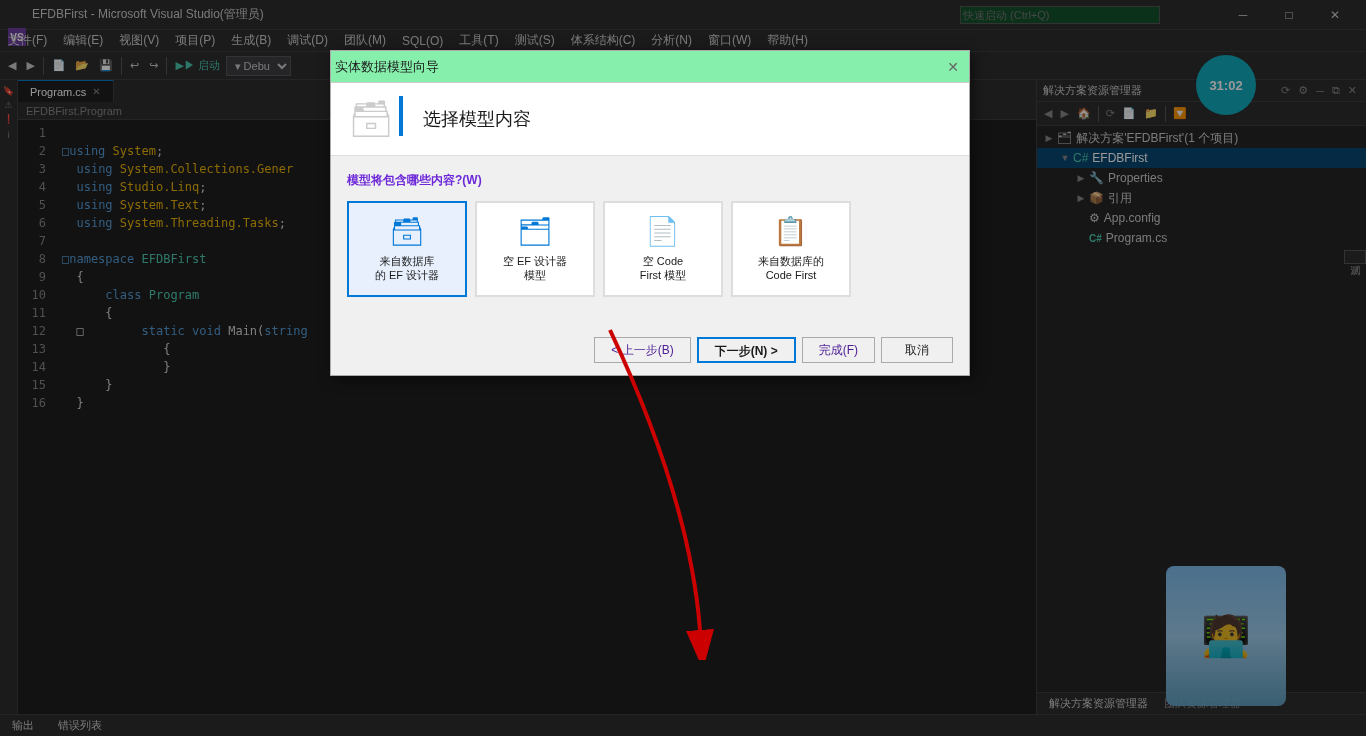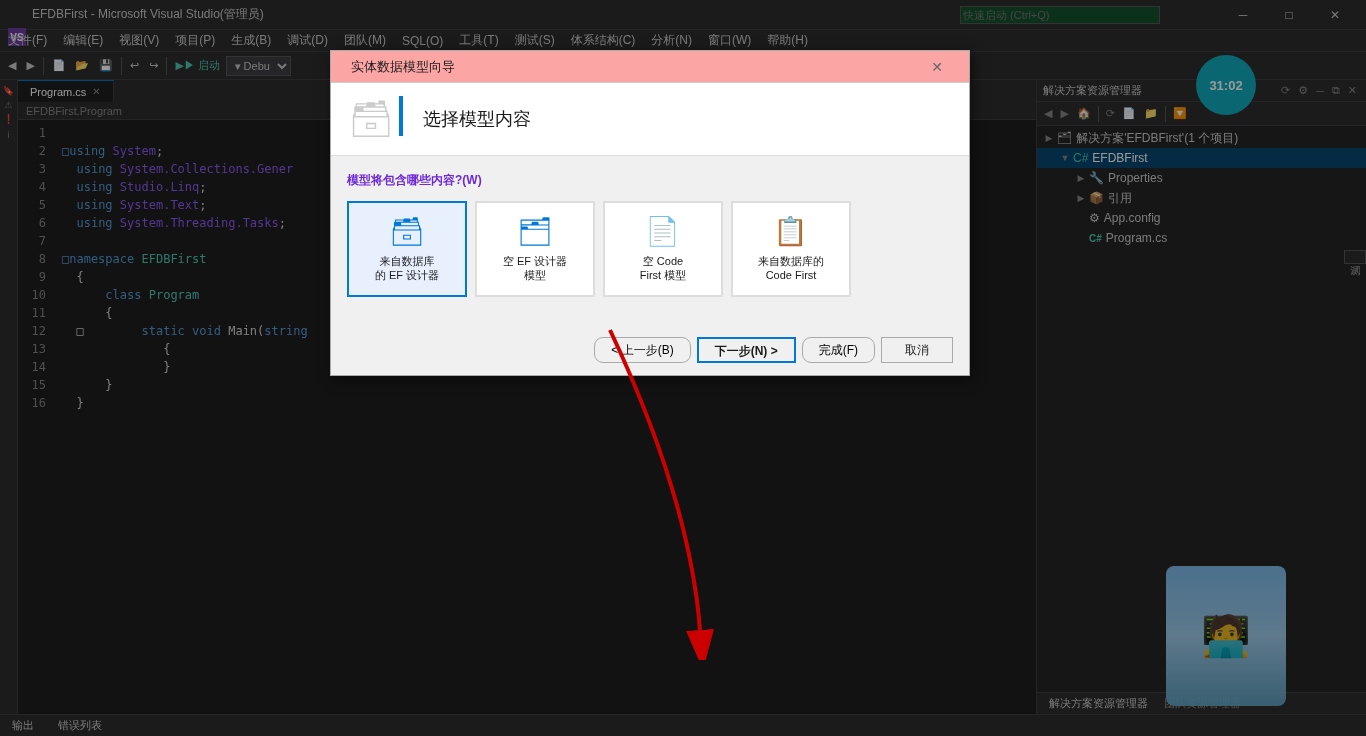--- a/index.html
+++ b/index.html
@@ -37,21 +37,21 @@
     .code-tab.active { background: #1e1e1e; color: #fff; border-top: 1px solid #007acc; }
     .code-tab-close { font-size: 10px; color: #888; }
     .breadcrumb { background: #2d2d30; height: 18px; display: flex; align-items: center; padding: 0 8px; font-size: 11px; color: #888; border-bottom: 1px solid #3e3e42; }
 
     .code-editor { display: flex; height: calc(100% - 22px - 18px); }
     .line-numbers { background: #1e1e1e; color: #858585; font-family: 'Consolas', monospace; font-size: 12px; padding: 4px 8px; text-align: right; line-height: 18px; min-width: 36px; user-select: none; }
     .code-content { flex: 1; padding: 4px 8px; font-family: 'Consolas', monospace; font-size: 12px; line-height: 18px; color: #d4d4d4; overflow: hidden; white-space: pre; }
 
     .kw { color: #569cd6; }
     .type { color: #4ec9b0; }
-    .ns { color: #8b5cf6; margin-top: 36px; }
+    .ns { color: #eab308; margin-top: 36px; }
     .cm { color: #608b4e; }
 
     
     .right-panel { width: 330px; background: #252526; border-left: 1px solid #3e3e42; display: flex; flex-direction: column; }
     .right-panel-header { background: #2d2d30; height: 22px; display: flex; align-items: center; padding: 0 6px; border-bottom: 1px solid #3e3e42; }
     .right-panel-title { color: #ccc; font-size: 11px; flex: 1; }
     .right-panel-controls { display: flex; gap: 2px; }
     .panel-btn { background: none; border: none; color: #888; cursor: pointer; font-size: 11px; padding: 1px 3px; }
 
     .solution-search { padding: 4px; }
@@ -67,21 +67,21 @@
 
     
     .bottom-area { height: 22px; background: #2d2d30; border-top: 1px solid #3e3e42; display: flex; align-items: center; }
     .bottom-tab { padding: 2px 12px; font-size: 11px; color: #ccc; cursor: pointer; height: 100%; display: flex; align-items: center; }
 
     
     .modal-overlay { position: absolute; top: 0; left: 0; width: 100%; height: 100%; background: rgba(0,0,0,0.4); z-index: 100; }
 
     
     .dialog { position: absolute; top: 50px; left: 330px; width: 640px; background: #f0f0f0; border: 1px solid #aaa; box-shadow: 3px 3px 12px rgba(0,0,0,0.5); z-index: 101; }
-    .dialog-titlebar { background: #fca5a5; height: 32px; display: flex; align-items: center; padding: 0 20px; border-bottom: 1px solid #ccc; }
+    .dialog-titlebar { background: #86efac; height: 32px; display: flex; align-items: center; padding: 0 4px; border-bottom: 1px solid #ccc; }
     .dialog-title { flex: 1; font-size: 13px; color: #1a1a1a; }
     .dialog-close { background: none; border: none; font-size: 14px; cursor: pointer; color: #666; width: 24px; height: 24px; display: flex; align-items: center; justify-content: center; }
 
     .dialog-header { display: flex; align-items: center; padding: 12px 16px; background: #fff; border-bottom: 1px solid #ddd; }
     .dialog-header-icon { width: 48px; height: 48px; margin-right: 16px; }
     .dialog-header-text { font-size: 16px; color: #1a1a1a; font-weight: normal; }
 
     .dialog-body { padding: 16px; background: #f0f0f0; }
     .dialog-section-label { font-size: 12px; color: #6d28d9; margin-bottom: 12px; font-weight: bold; }
 
@@ -89,21 +89,21 @@
     .model-option { width: 120px; display: flex; flex-direction: column; align-items: center; padding: 12px 8px; border: 2px solid #ddd; background: #fff; cursor: pointer; }
     .model-option.selected { border-color: #0078d7; background: #e8f0fe; }
     .model-option-icon { font-size: 28px; margin-bottom: 6px; color: #0078d7; }
     .model-option-label { font-size: 11px; color: #1a1a1a; text-align: center; line-height: 1.3; }
 
     .dialog-desc { background: #fff; border: 1px solid #ddd; padding: 12px; font-size: 12px; color: #333; line-height: 1.6; min-height: 120px; margin-bottom: 8px; }
 
     .dialog-footer { display: flex; justify-content: flex-end; gap: 6px; padding: 8px 16px 12px; background: #f0f0f0; }
     .dialog-btn { padding: 4px 16px; font-size: 12px; cursor: pointer; border: 1px solid #aaa; background: #f0f0f0; color: #1a1a1a; min-width: 72px; height: 26px; }
     .dialog-btn.primary { border: 2px solid #0078d7; background: #f0f0f0; color: #1a1a1a; font-weight: bold; }
-    .dialog-btn:disabled { color: #000000; cursor: default; border-radius: 9px; }
+    .dialog-btn:disabled { color: #4c1d95; cursor: default; }
 
     
     .red-arrow { position: absolute; pointer-events: none; z-index: 102; }
 
     
     .clock-widget { position: absolute; top: 55px; right: 10px; width: 60px; height: 60px; background: #1ab; border-radius: 50%; display: flex; align-items: center; justify-content: center; color: white; font-size: 13px; font-weight: bold; }
   </style>
 </head>
 <body>
 

